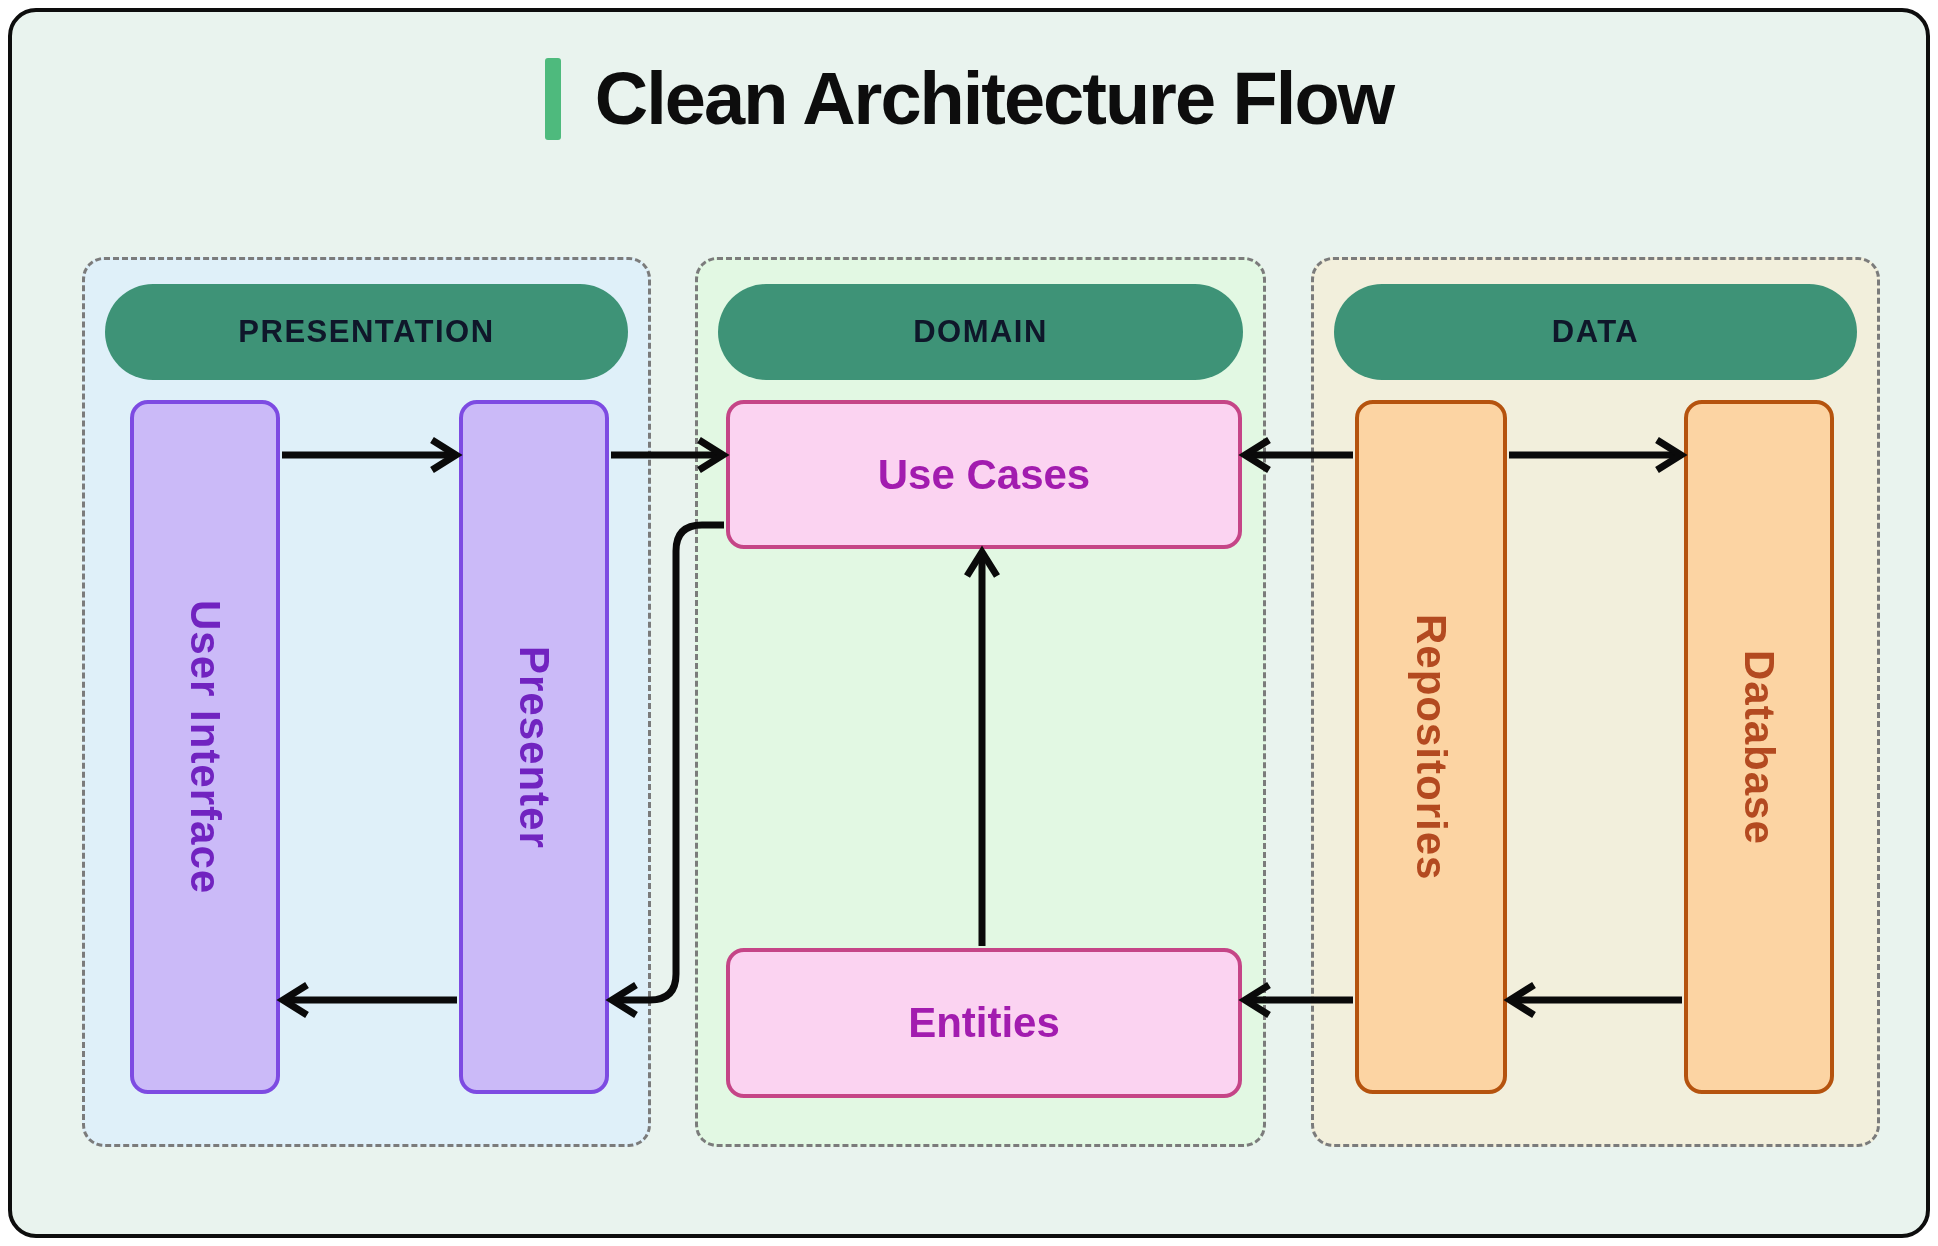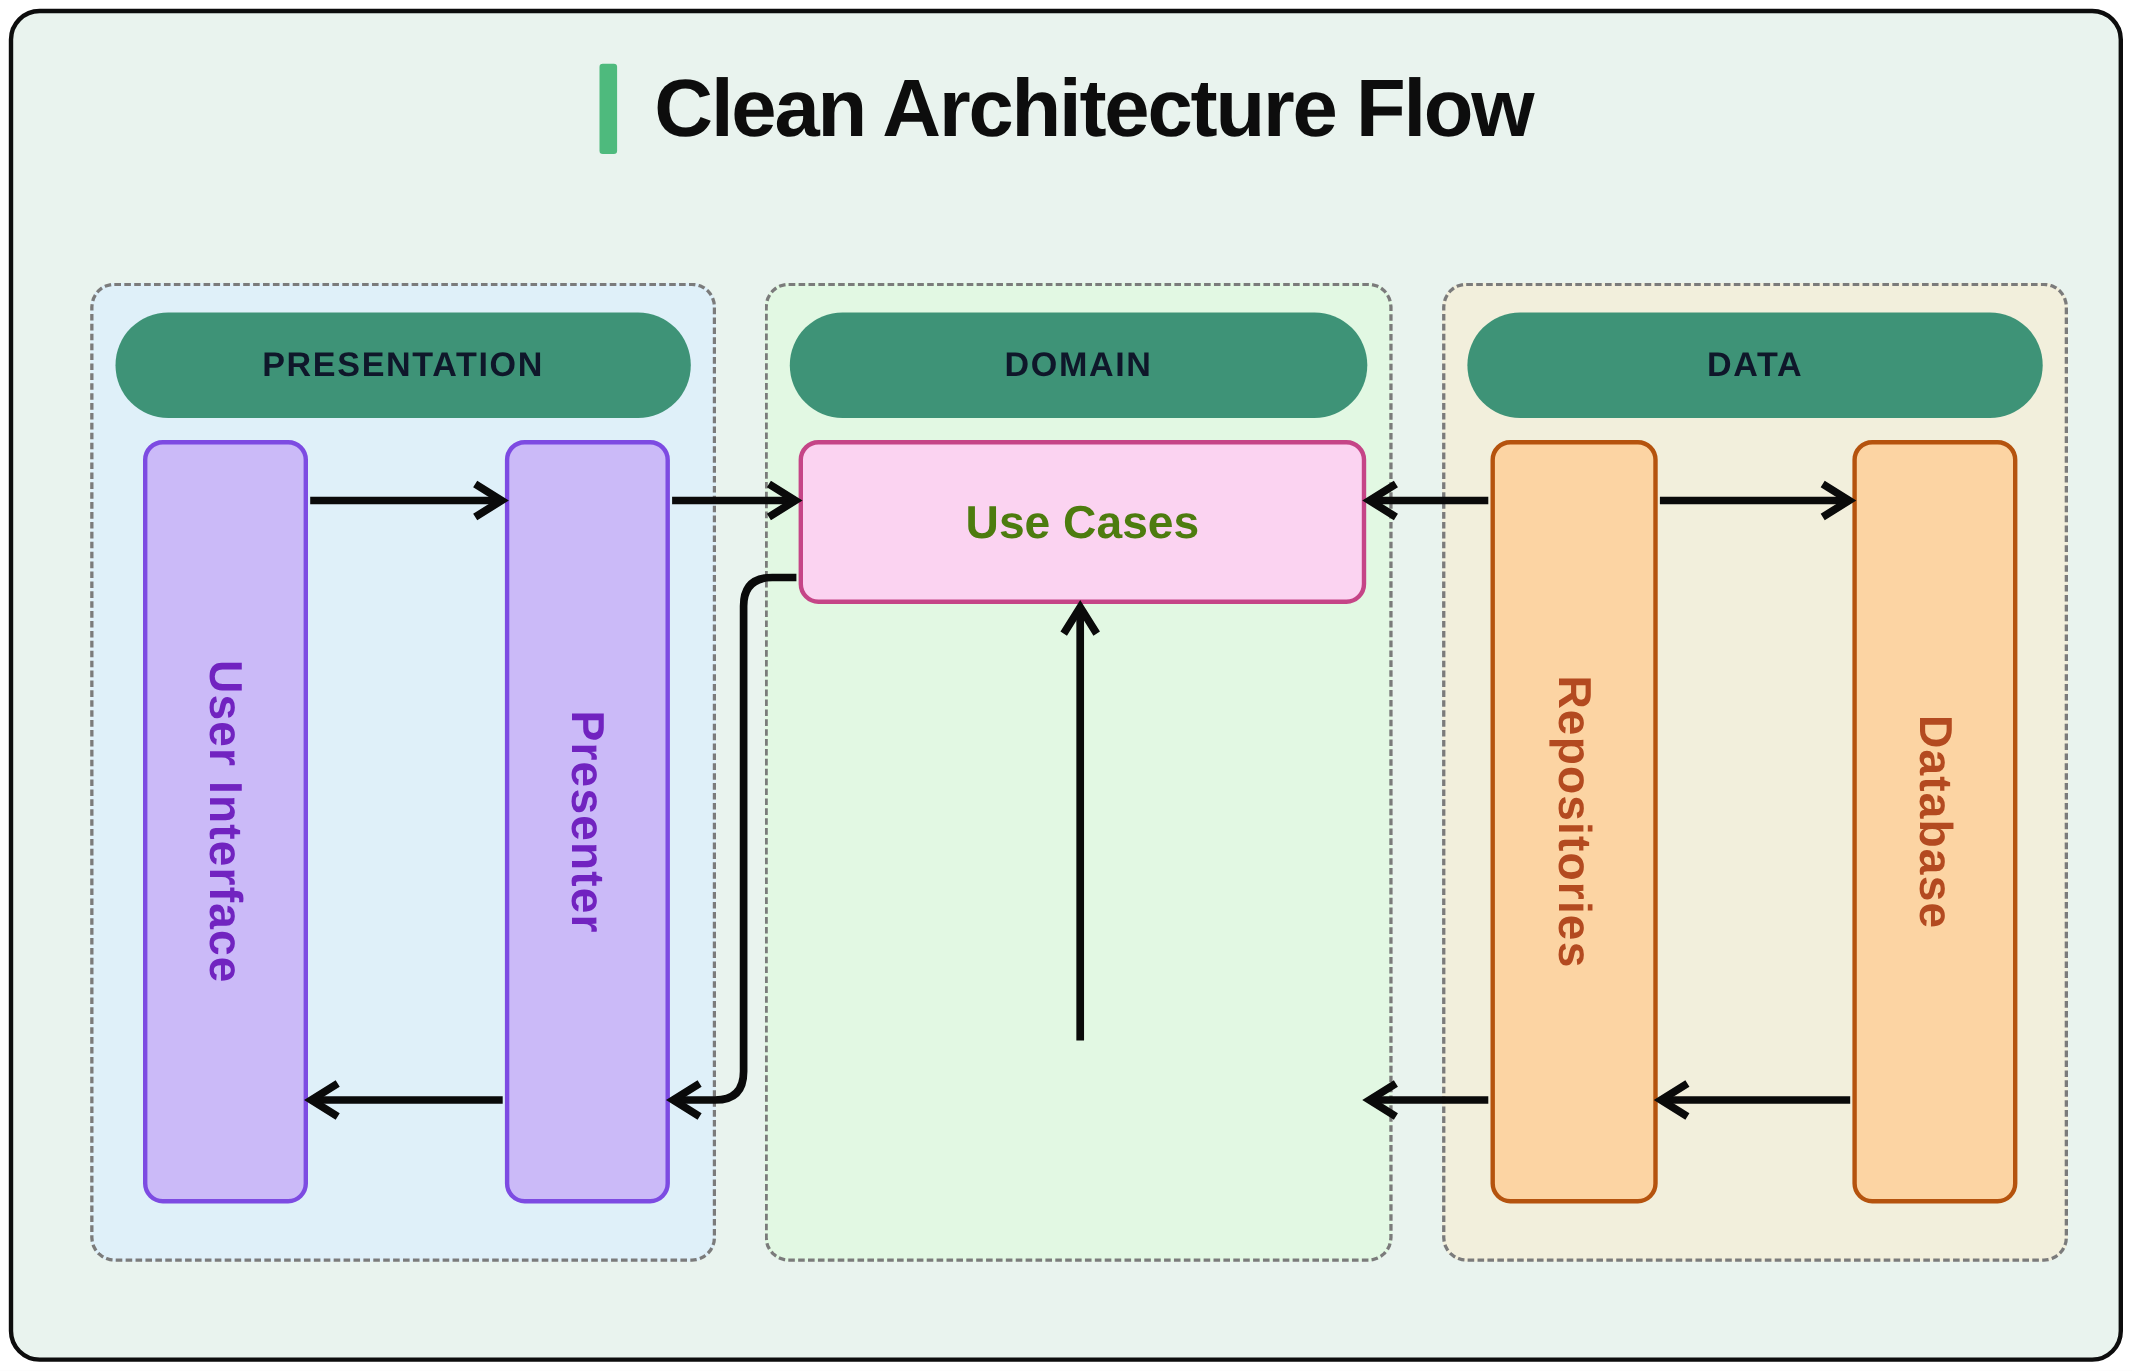--- a/index.html
+++ b/index.html
@@ -28,21 +28,21 @@
         display:flex;align-items:center;justify-content:center;}
   .node.tall{width:150px;top:388px;height:694px;}
   .node.wide{left:714px;width:516px;height:149px;}
   .node.purple{background:#cbbaf8;border-color:#7d4be2;}
   .node.orange{background:#fcd4a3;border-color:#b5530e;}
   .node.pink{background:#fbd3f1;border-color:#c54587;}
 
   .node-label{font-weight:bold;font-size:42px;}
   .node.purple .node-label{color:#7123c0;}
   .node.orange .node-label{color:#b34a20;}
-  .node.pink .node-label{color:#4d7c0f;}
+  .node.pink .node-label{color:#a21caf;}
   .vertical .node-label{writing-mode:vertical-rl;letter-spacing:1px;}
 
   #node-user-interface{left:118px;}
   #node-presenter{left:447px;}
   #node-repositories{left:1343px;width:152px;}
   #node-database{left:1672px;}
   #node-use-cases{top:388px;}
   #node-entities{top:936px;height:150px;}
 
   
@@ -83,20 +83,23 @@
     </div>
 
     <div class="node tall vertical purple" id="node-presenter">
       <span class="node-label">Presenter</span>
     </div>
 
     <div class="node wide pink" id="node-use-cases">
       <span class="node-label">Use Cases</span>
     </div>
 
+    <div class="node wide pink" id="node-entities">
+      <span class="node-label">Entities</span>
+    </div>
 
     <div class="node tall vertical orange" id="node-repositories">
       <span class="node-label">Repositories</span>
     </div>
 
     <div class="node tall vertical orange" id="node-database">
       <span class="node-label">Database</span>
     </div>
 
     <svg class="arrows" viewBox="0 0 1938 1246" xmlns="http://www.w3.org/2000/svg">

